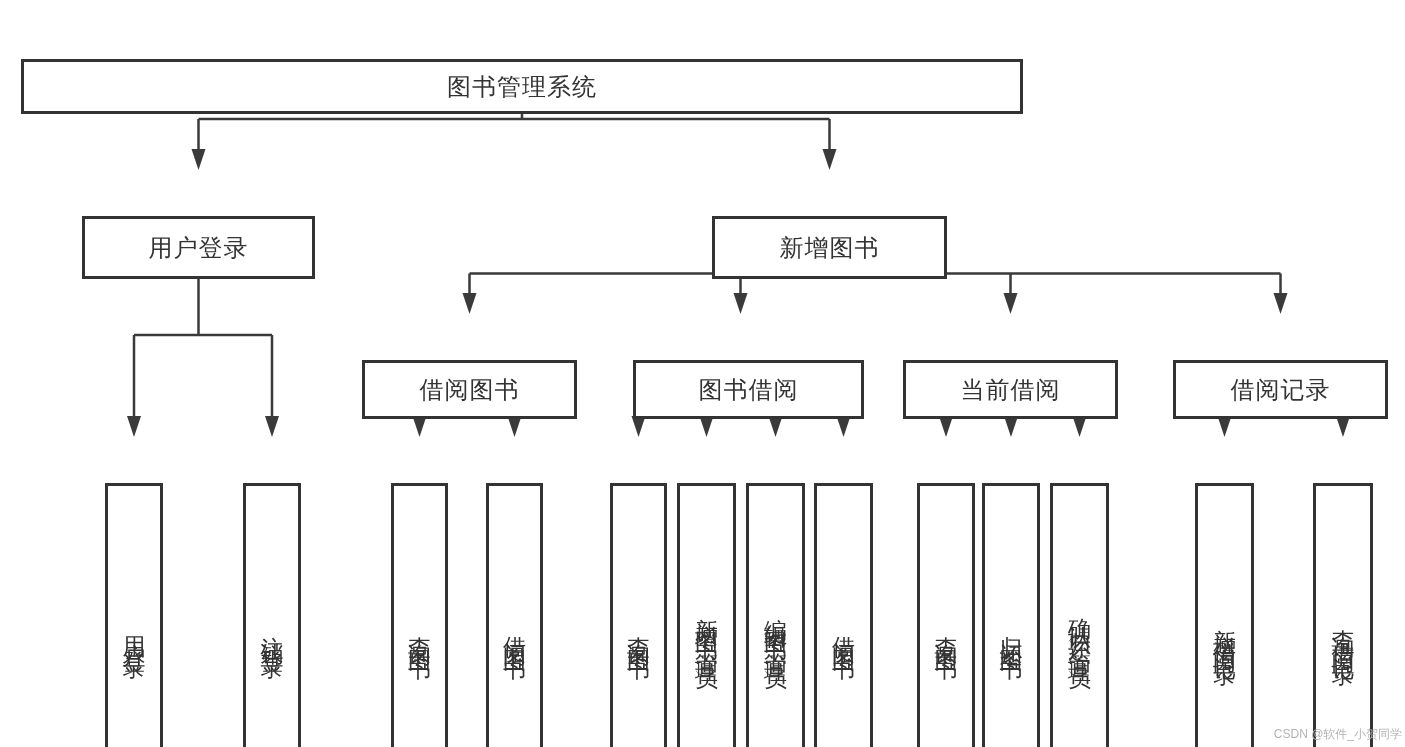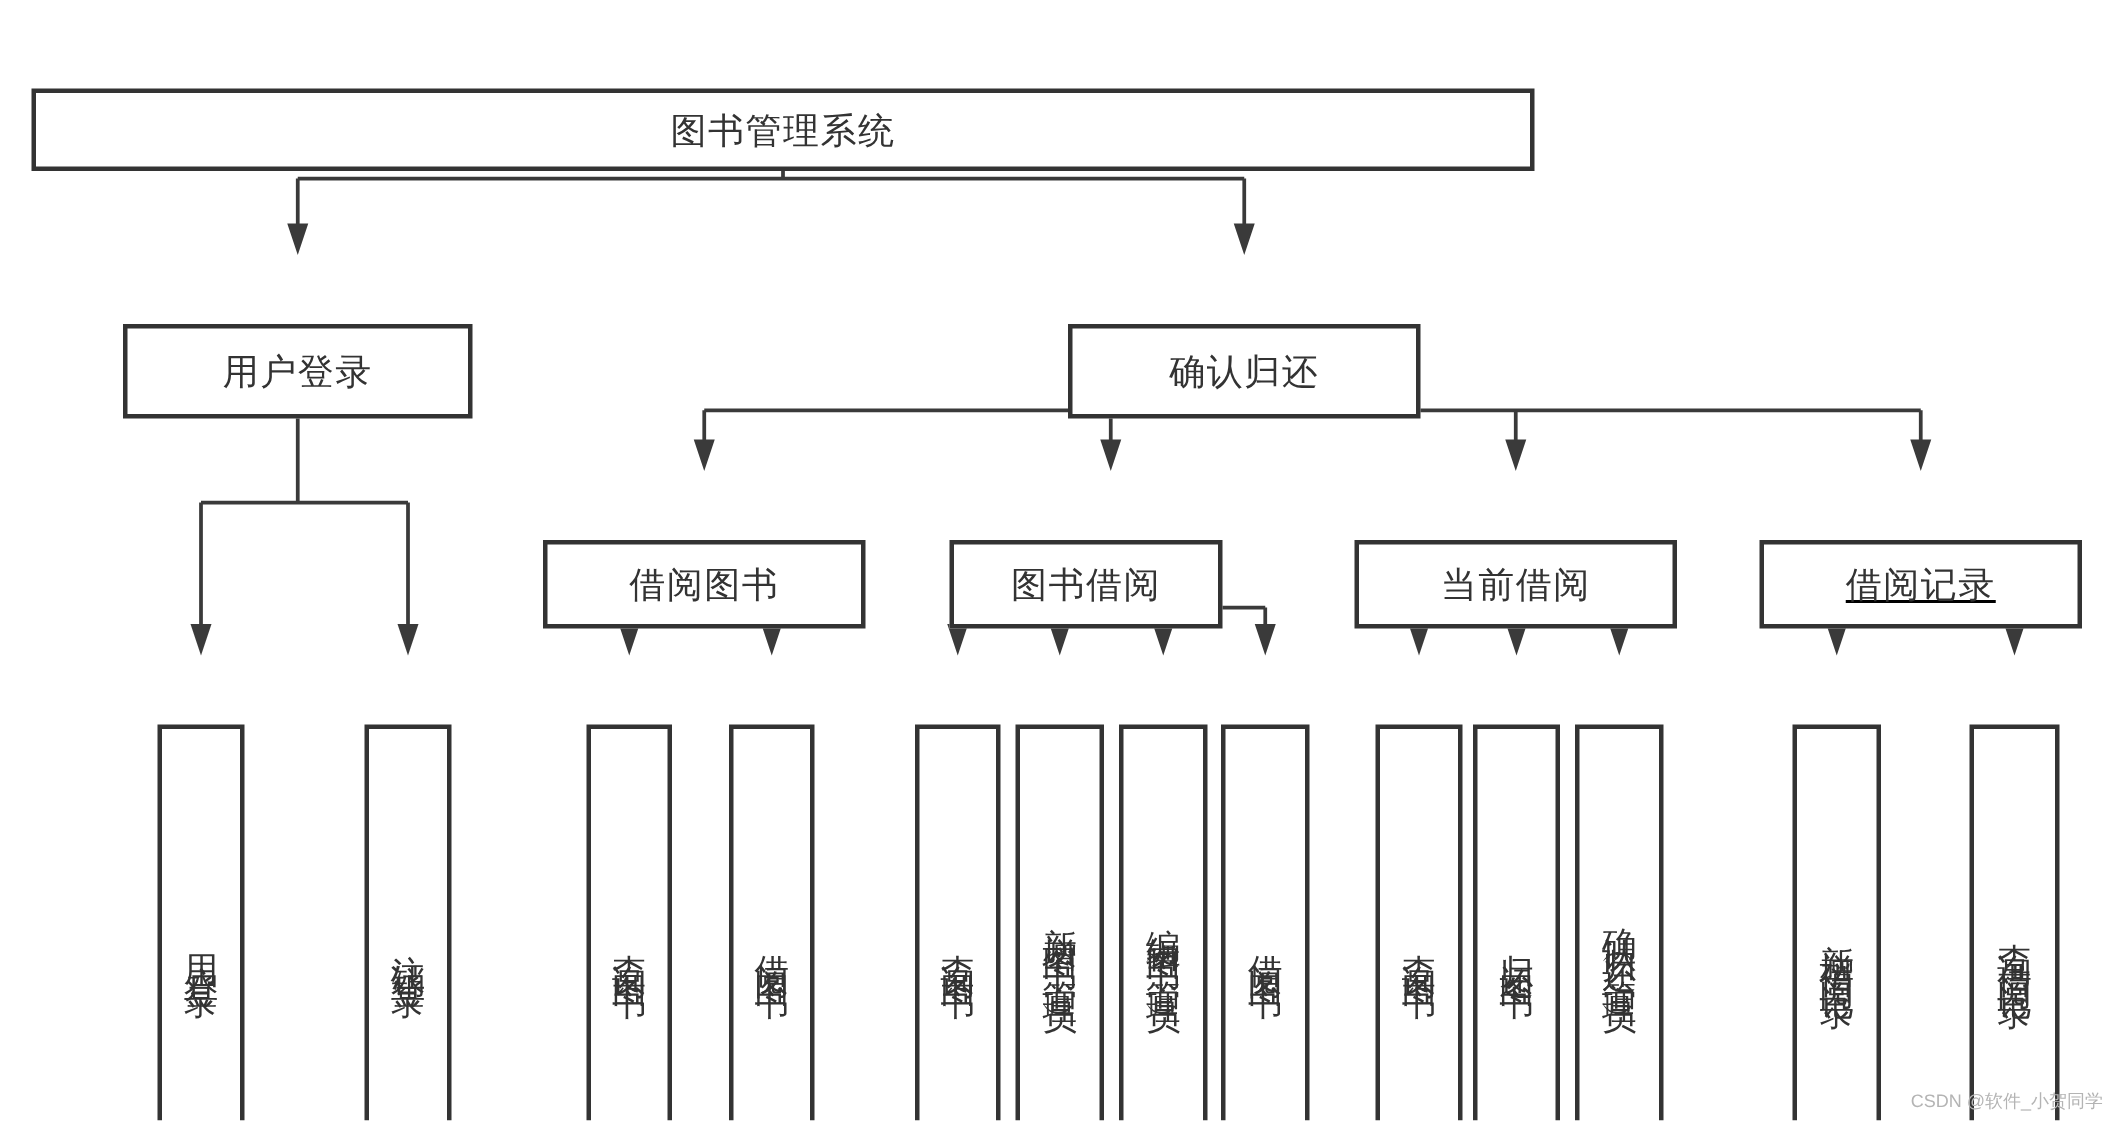--- a/index.html
+++ b/index.html
@@ -141,32 +141,32 @@
     </svg>
 
   <div id="watermark">CSDN @软件_小贺同学</div>
 <div class="node horizontal" style="left: 21px; top: 13px; width: 1002px; height: 55px;">
       <span class="node-label">图书管理系统</span>
     </div>
     <div class="node horizontal" style="left: 82px; top: 170px; width: 233px; height: 63px;">
       <span class="node-label">用户登录</span>
     </div>
     <div class="node horizontal" style="left: 712px; top: 170px; width: 235px; height: 63px;">
-      <span class="node-label">确认归还</span>
+      <span class="node-label">新增图书</span>
     </div>
     <div class="node horizontal" style="left: 362px; top: 314px; width: 215px; height: 59px;">
       <span class="node-label">借阅图书</span>
     </div>
-    <div class="node horizontal" style="left: 633px; top: 314px; width: 182px; height: 59px;">
+    <div class="node horizontal" style="left: 633px; top: 314px; width: 231px; height: 59px;">
       <span class="node-label">图书借阅</span>
     </div>
     <div class="node horizontal" style="left: 903px; top: 314px; width: 215px; height: 59px;">
       <span class="node-label">当前借阅</span>
     </div>
-    <div class="node horizontal" style="left: 1173px; top: 314px; width: 215px; height: 59px; text-decoration: underline;">
+    <div class="node horizontal" style="left: 1173px; top: 314px; width: 215px; height: 59px;">
       <span class="node-label">借阅记录</span>
     </div>
     <div class="node vertical" style="left: 105px; top: 437px; width: 58px; height: 297px;">
       <span class="node-label">用户登录</span>
     </div>
     <div class="node vertical" style="left: 243px; top: 437px; width: 58px; height: 297px;">
       <span class="node-label">注销登录</span>
     </div>
     <div class="node vertical" style="left: 391px; top: 437px; width: 57px; height: 297px;">
       <span class="node-label">查询图书</span>

